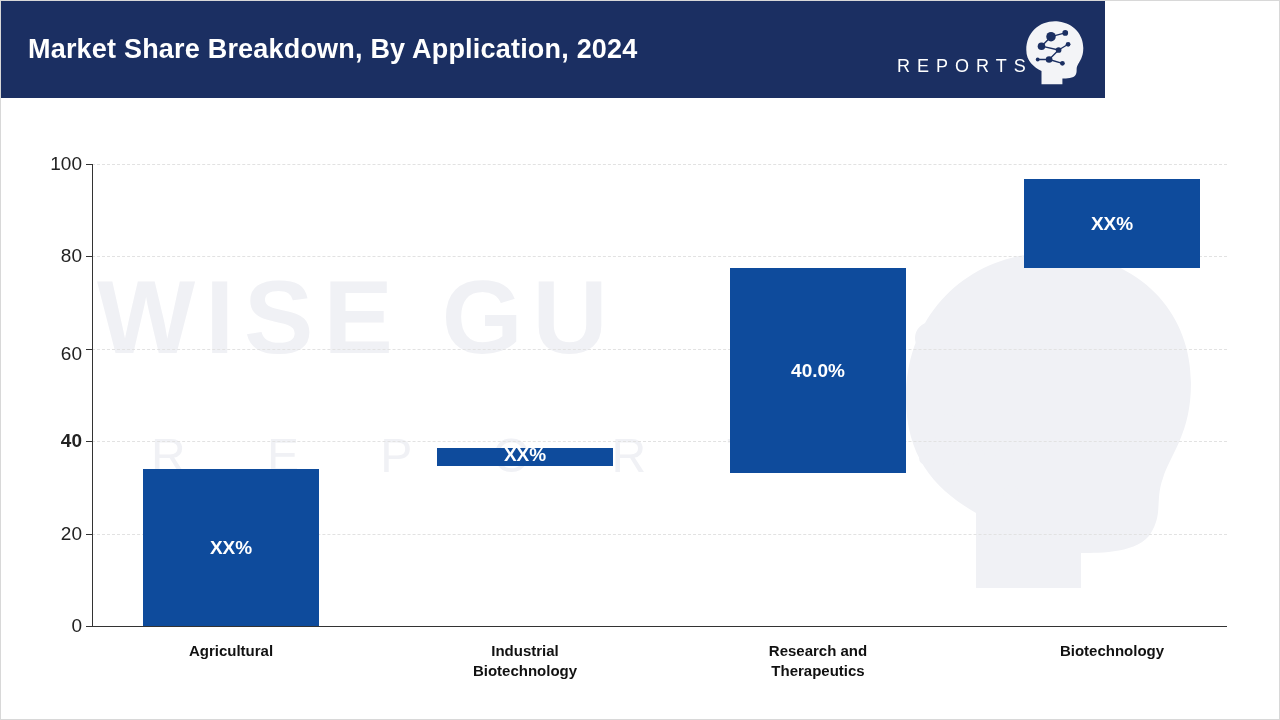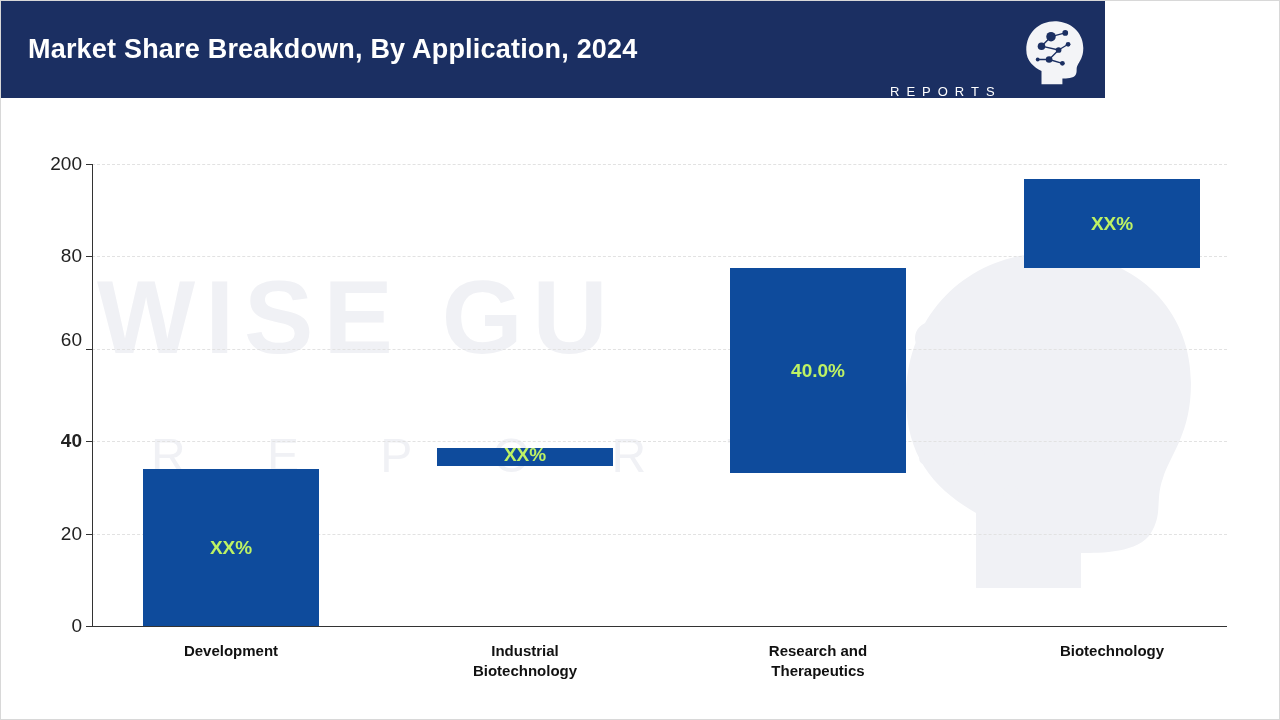--- a/index.html
+++ b/index.html
@@ -54,27 +54,26 @@
     left: 8px;
     top: 10px;
     color: #ffffff;
     font-size: 30px;
     font-weight: bold;
     letter-spacing: 1px;
     white-space: nowrap;
   }
   .logo-reports {
     position: absolute;
-    left: 37px;
+    left: 44px;
     top: 48px;
     color: #ffffff;
-    font-size: 13px;
+    font-size: 18px;
     letter-spacing: 7px;
     white-space: nowrap;
-    margin-top: 28px;
   }
   .logo-head {
     position: absolute;
     right: 4px;
     top: 4px;
     width: 76px;
     height: 76px;
   }
 
   
@@ -168,21 +167,21 @@
   }
 
   .bar {
     position: absolute;
     background: #0e4b9c;
     display: flex;
     align-items: center;
     justify-content: center;
   }
   .bar-label {
-    color: #bef264;
+    color: #ffffff;
     font-size: 19px;
     font-weight: bold;
     white-space: nowrap;
   }
 
   .cat-label {
     position: absolute;
     text-align: center;
     font-size: 15px;
     font-weight: bold;
@@ -249,46 +248,46 @@
     <div class="axis-y"></div>
     <div class="axis-x"></div>
 
     <div class="ytick-wrap">
       <div class="ytick" style="top:462px;">0</div>
       <div class="ytick-mark" style="top:462px;"></div>
       <div class="ytick" style="top:369.6px;">20</div>
       <div class="ytick-mark" style="top:369.6px;"></div>
       <div class="ytick" style="top:277.2px;font-weight:bold;">40</div>
       <div class="ytick-mark" style="top:277.2px;"></div>
-      <div class="ytick" style="top:176px;">60</div>
+      <div class="ytick" style="top:190px;">60</div>
       <div class="ytick-mark" style="top:184.8px;"></div>
       <div class="ytick" style="top:92.4px;">80</div>
       <div class="ytick-mark" style="top:92.4px;"></div>
-      <div class="ytick" style="top:0px;">200</div>
+      <div class="ytick" style="top:0px;">100</div>
       <div class="ytick-mark" style="top:0px;"></div>
     </div>
 
     <div class="bar" style="left:142px; width:176px; top:371px; height:157px;">
       <span class="bar-label">XX%</span>
     </div>
 
     <div class="bar" style="left:436px; width:176px; top:350px; height:18px;">
       <span class="bar-label" style="position:relative; top:-2px;">XX%</span>
     </div>
 
     <div class="bar" style="left:729px; width:176px; top:170px; height:205px;">
       <span class="bar-label">40.0%</span>
     </div>
 
     <div class="bar" style="left:1023px; width:176px; top:81px; height:89px;">
       <span class="bar-label">XX%</span>
     </div>
 
     <div class="cat-label" style="left:130px; top:543px; width:200px;">
-      <div>Development</div>
+      <div>Agricultural</div>
     </div>
     <div class="cat-label" style="left:424px; top:543px; width:200px;">
       <div>Industrial</div>
       <div>Biotechnology</div>
     </div>
     <div class="cat-label" style="left:717px; top:543px; width:200px;">
       <div>Research and</div>
       <div>Therapeutics</div>
     </div>
     <div class="cat-label" style="left:1011px; top:543px; width:200px;">

